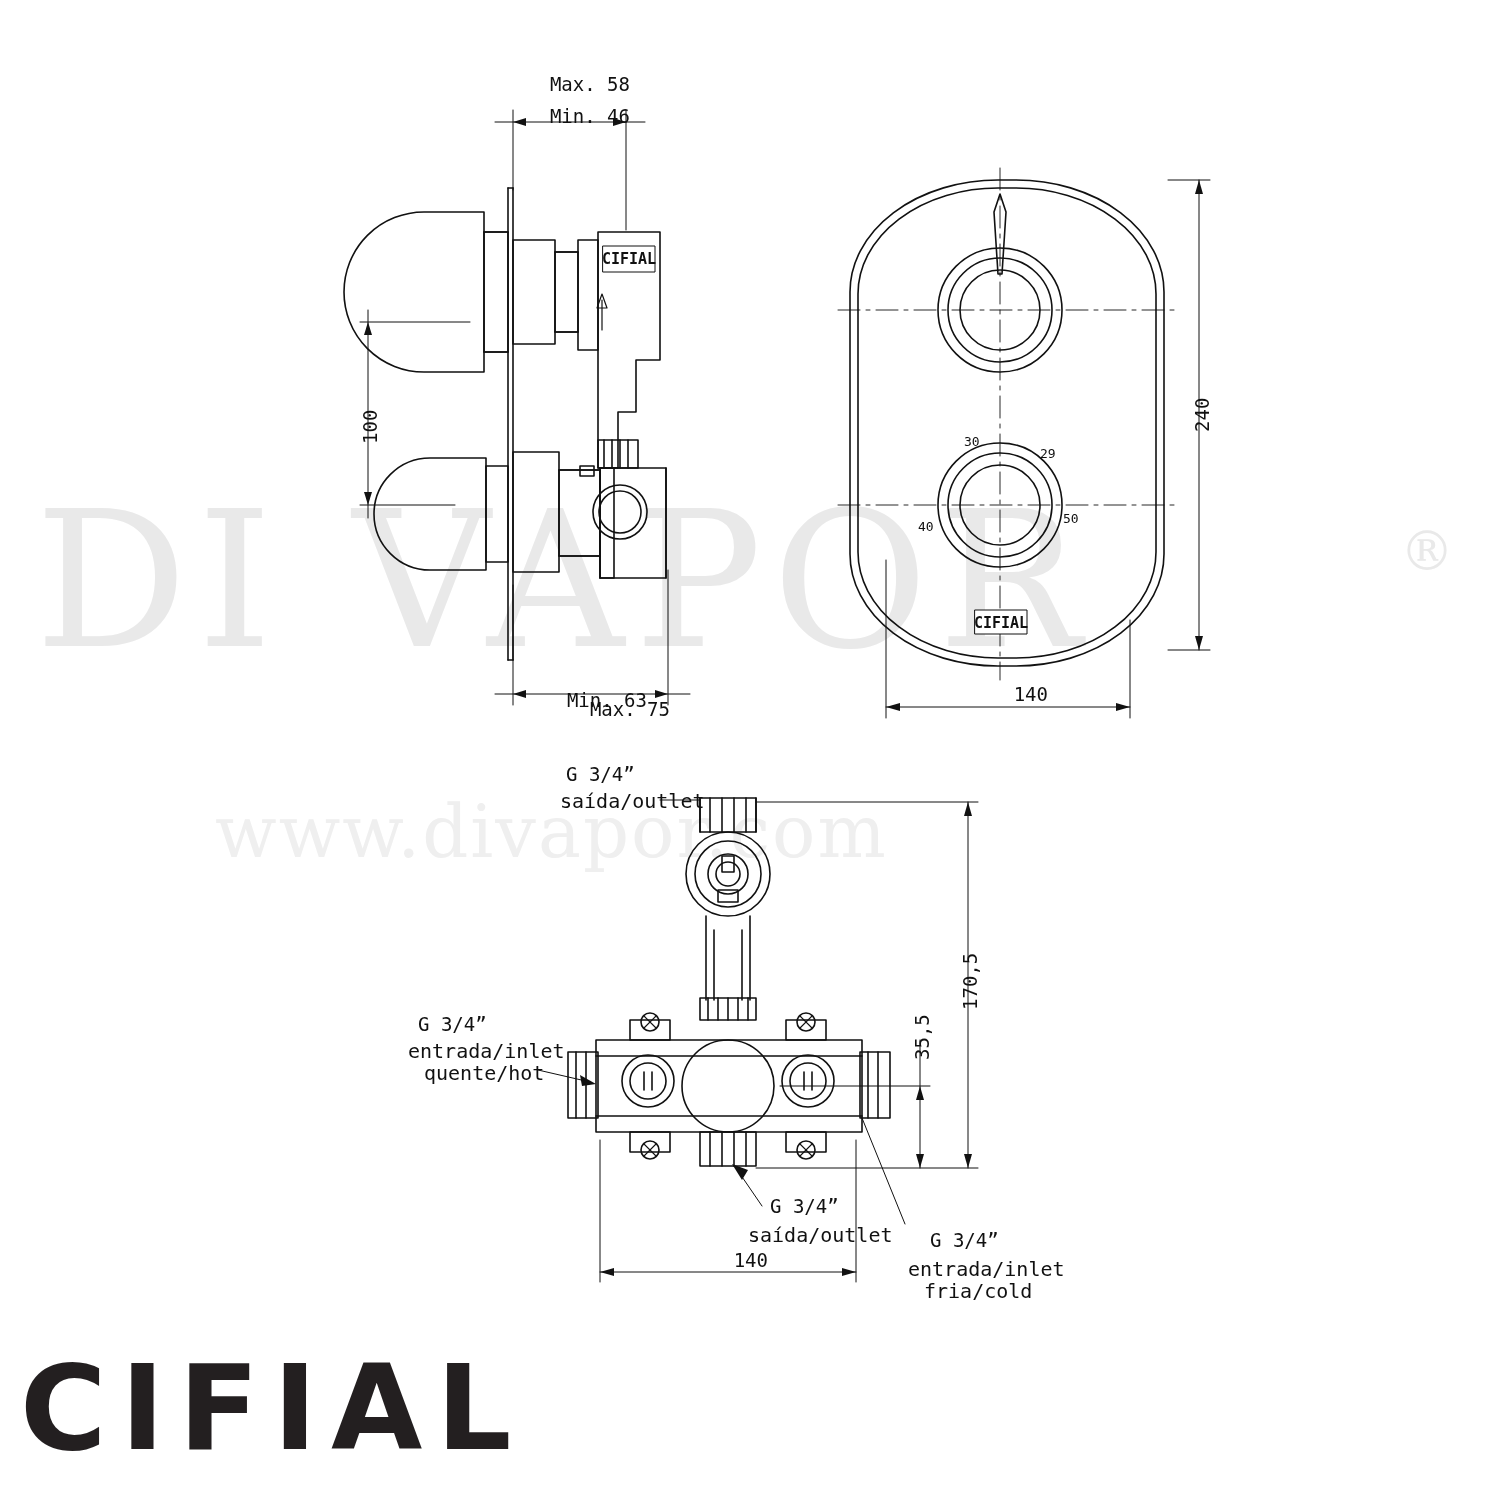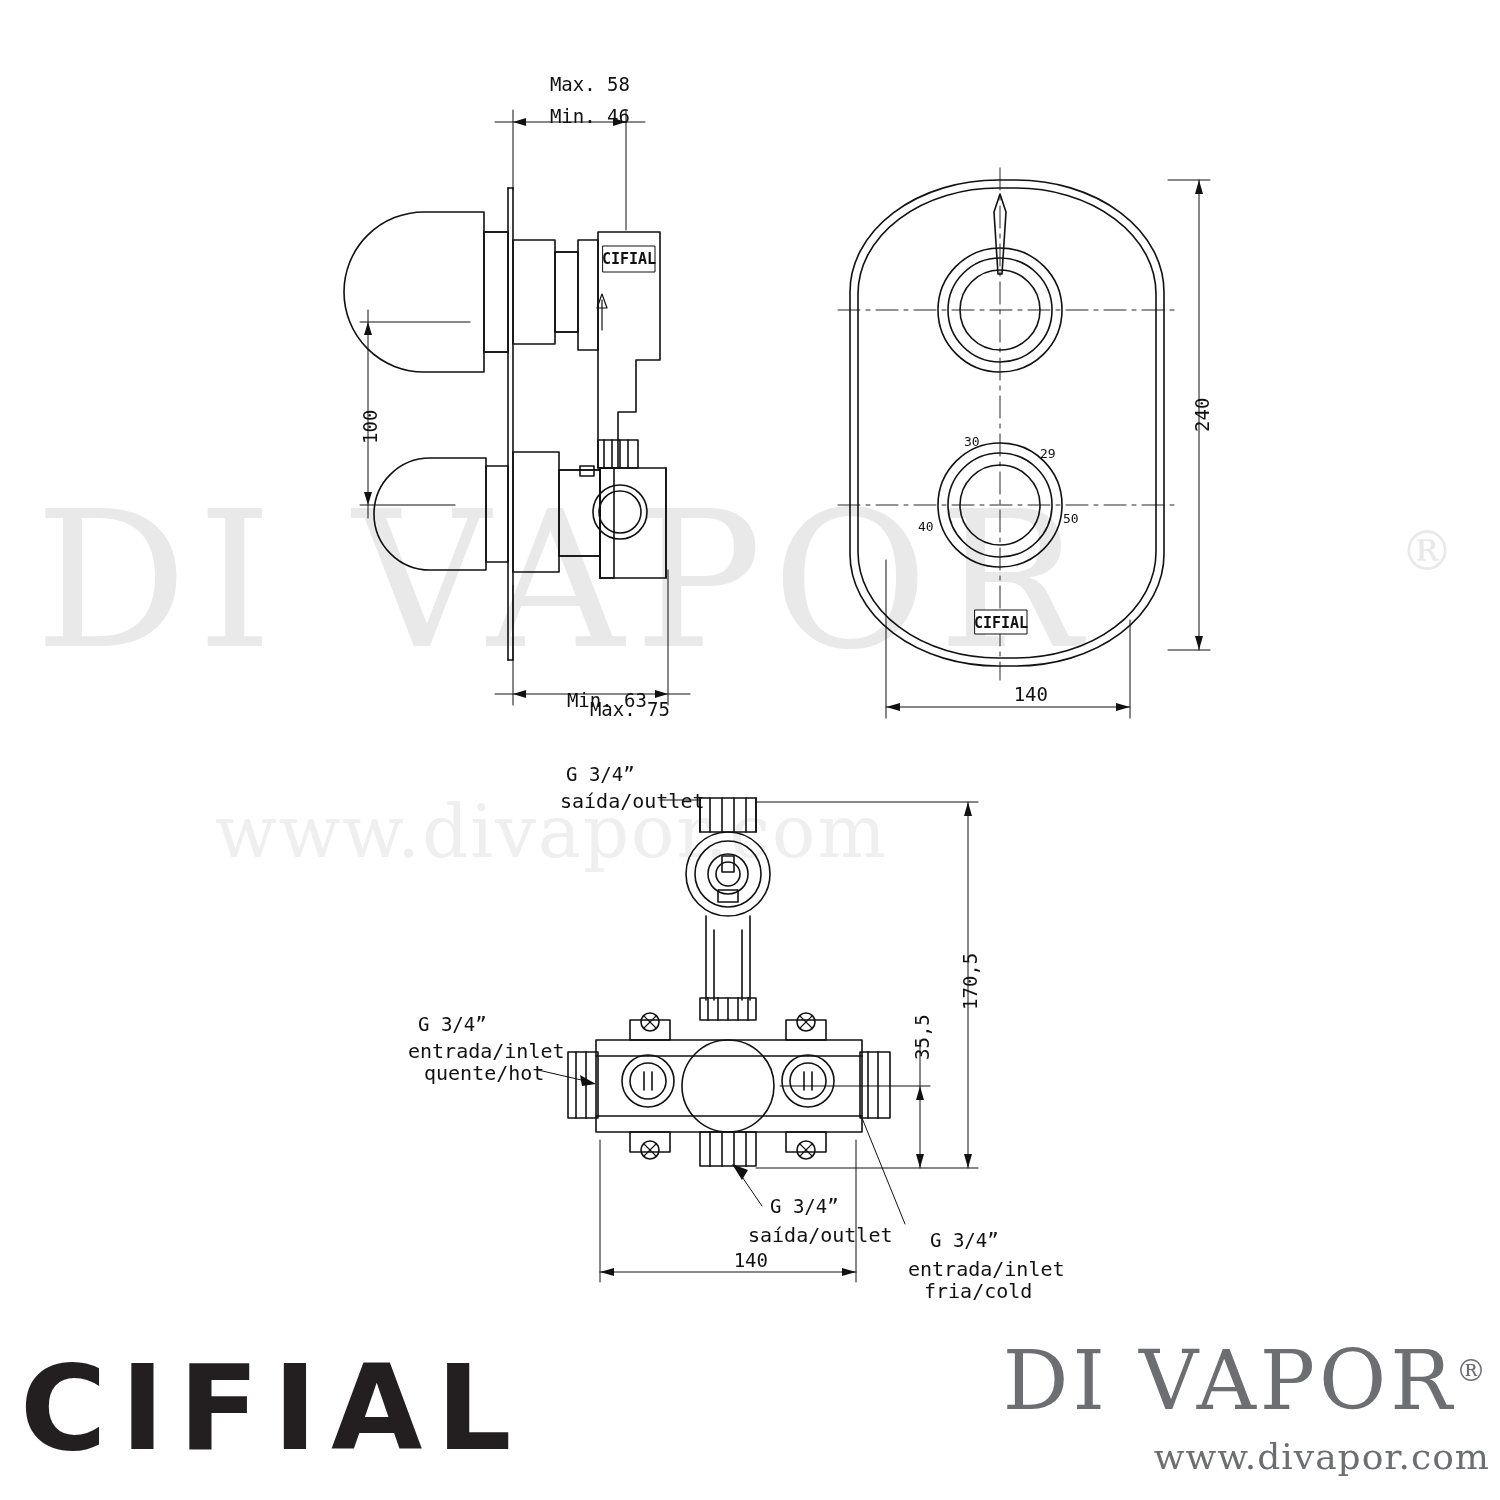--- a/index.html
+++ b/index.html
@@ -344,20 +344,14 @@
   <div class="lbl vert" style="left:958px;top:1010px;">170,5</div>
   <div class="lbl vert" style="left:910px;top:1060px;">35,5</div>
   <div class="lbl ctr" style="left:688px;top:1248px;width:80px;">140</div>
 
   <div class="brand-cifial">
     <svg viewBox="0 0 650 120" width="650" height="120">
       <text x="0" y="94" font-family="DejaVu Sans, sans-serif" font-size="118" font-weight="bold" letter-spacing="14" fill="#231f20">CIFIAL</text>
     </svg>
   </div>
 
-  <div class="brand-divapor">
-    <div class="dv-main">
-      <span>DI VAPOR</span><span class="dv-reg">®</span>
-    </div>
-    <div class="dv-url">www.divapor.com</div>
-  </div>
 
 </div>
 
 </body></html>

